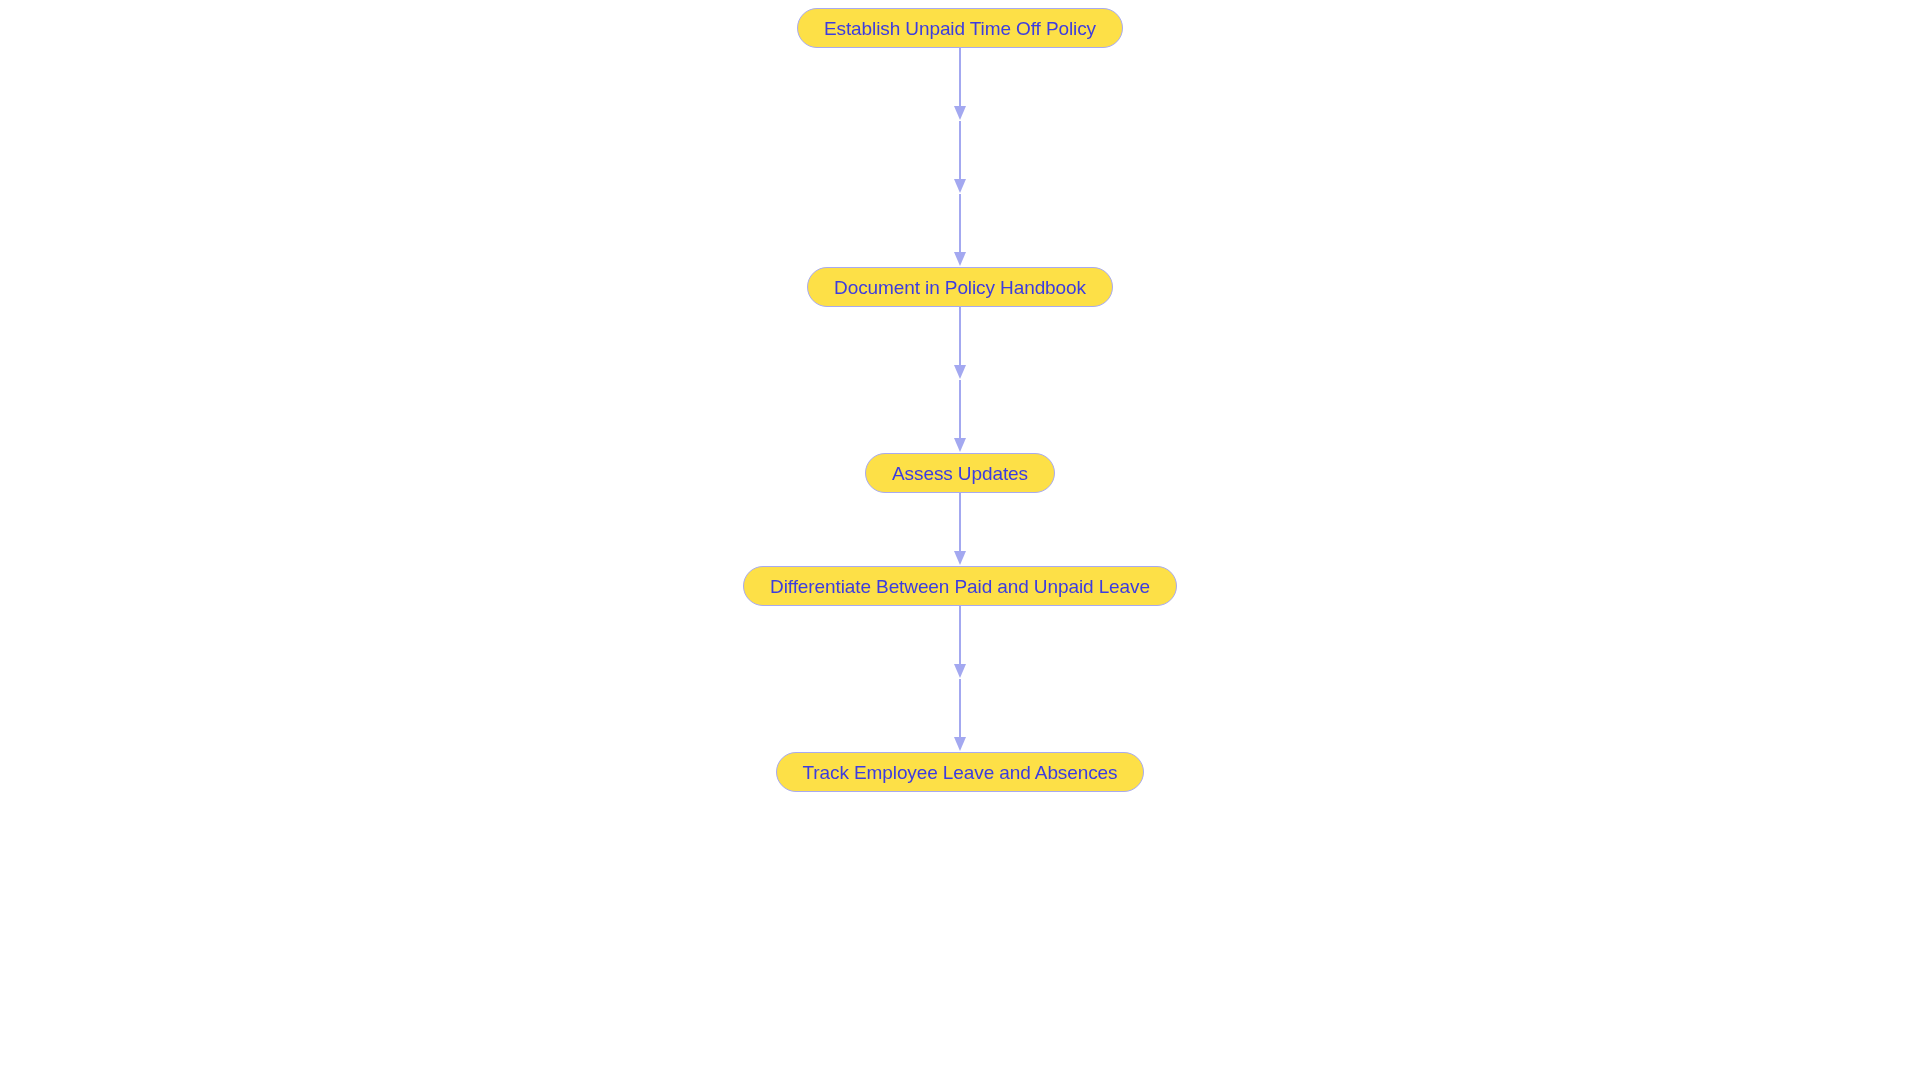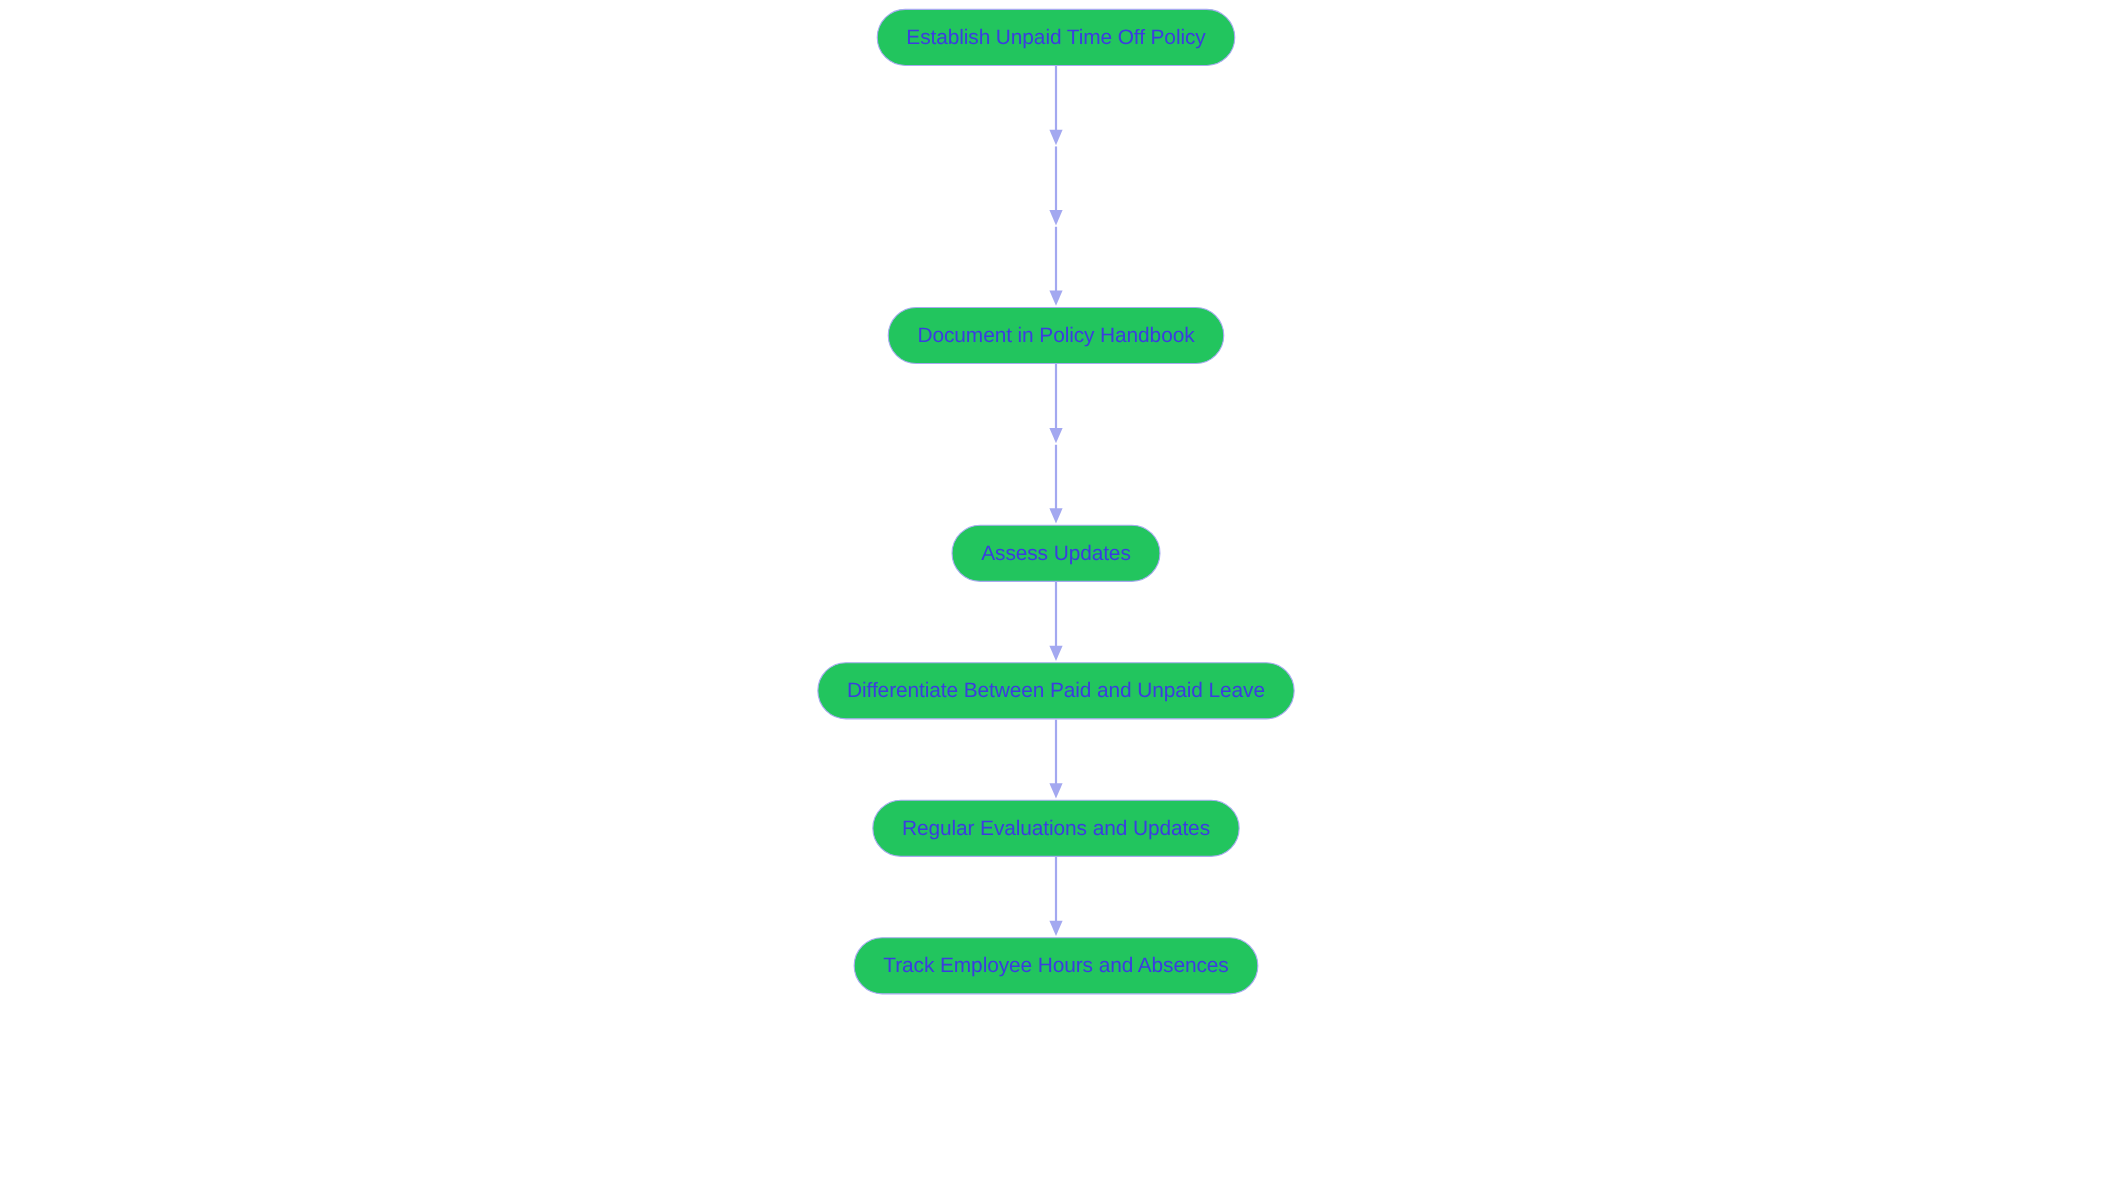--- a/index.html
+++ b/index.html
@@ -30,24 +30,24 @@
     display: flex;
     flex-direction: column;
     align-items: center;
     justify-content: flex-start;
     padding-top: 8px;
     box-sizing: border-box;
   }
 
   .node {
     box-sizing: border-box;
-    height: 52px;
+    height: 40px;
     display: flex;
     align-items: center;
-    background: #22c55e;
+    background: #fde047;
     border: 1px solid #a8aaf0;
     border-radius: 26px;
     padding: 0 26px;
     white-space: nowrap;
     flex: 0 0 auto;
   }
 
   .node-label {
     color: #3c3ce0;
     font-size: 19px;
@@ -126,27 +126,24 @@
 
     <div class="node">
       <span class="node-label">Differentiate Between Paid and Unpaid Leave</span>
     </div>
 
     <svg class="connector" viewBox="0 0 20 73" preserveAspectRatio="none" xmlns="http://www.w3.org/2000/svg">
       <line class="connector-line" x1="10" y1="0" x2="10" y2="62"></line>
       <polygon class="connector-head" points="10,72 4,58 16,58"></polygon>
     </svg>
 
-    <div class="node">
-      <span class="node-label">Regular Evaluations and Updates</span>
-    </div>
 
     <svg class="connector" viewBox="0 0 20 73" preserveAspectRatio="none" xmlns="http://www.w3.org/2000/svg">
       <line class="connector-line" x1="10" y1="0" x2="10" y2="62"></line>
       <polygon class="connector-head" points="10,72 4,58 16,58"></polygon>
     </svg>
 
     <div class="node">
-      <span class="node-label">Track Employee Hours and Absences</span>
+      <span class="node-label">Track Employee Leave and Absences</span>
     </div>
 
   </div>
 </div>
 
 </body></html>

